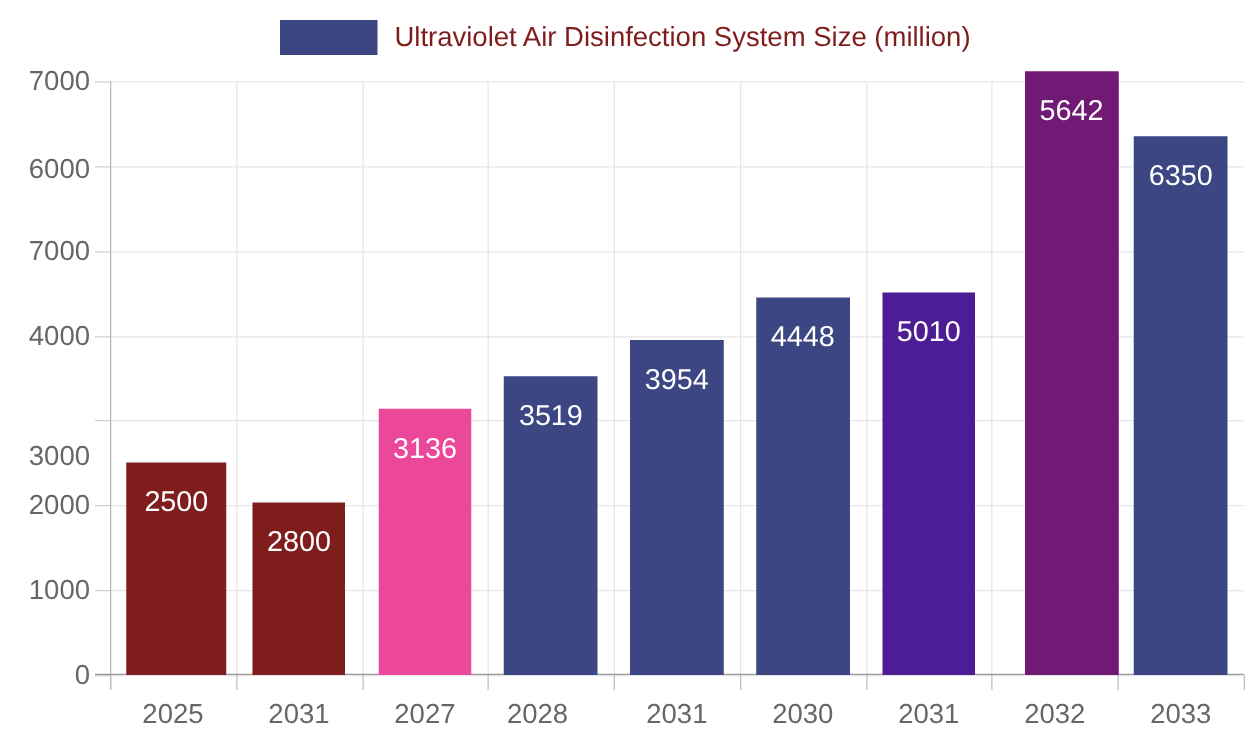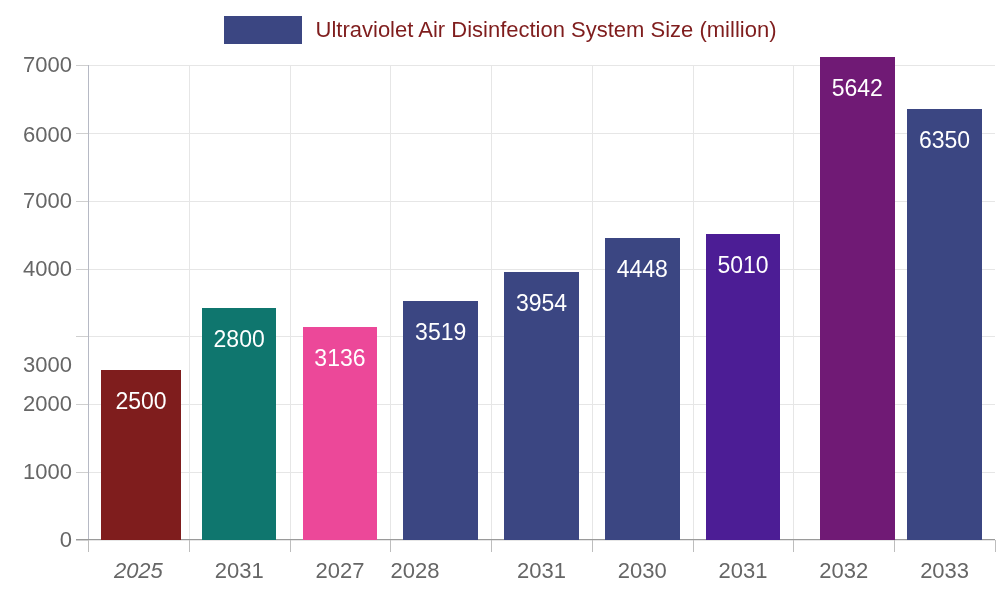--- a/index.html
+++ b/index.html
@@ -187,45 +187,45 @@
       <div class="ytick-label" style="top: 268.571px;">4000</div>
       <div class="ytick-mark" style="top: 200.714px;"></div>
       <div class="ytick-label" style="top: 200.714px;">7000</div>
       <div class="ytick-mark" style="top: 132.857px;"></div>
       <div class="ytick-label" style="top: 135px;">6000</div>
       <div class="ytick-mark" style="top: 65px;"></div>
       <div class="ytick-label" style="top: 65px; margin-left: 31px;">7000</div>
     </div>
   <div id="xtick-layer">
       <div class="xtick-mark" style="left: 88px;"></div>
-      <div class="xtick-label" style="left: 138.389px; font-style: italic;">2025</div>
+      <div class="xtick-label" style="left: 138.389px;">2025</div>
       <div class="xtick-mark" style="left: 188.778px;"></div>
       <div class="xtick-label" style="left: 239.167px;">2031</div>
       <div class="xtick-mark" style="left: 289.556px;"></div>
       <div class="xtick-label" style="left: 339.944px;">2027</div>
       <div class="xtick-mark" style="left: 390.333px;"></div>
-      <div class="xtick-label" style="left: 415px;">2028</div>
+      <div class="xtick-label" style="left: 430px;">2028</div>
       <div class="xtick-mark" style="left: 491.111px;"></div>
       <div class="xtick-label" style="left: 541.5px;">2031</div>
       <div class="xtick-mark" style="left: 591.889px;"></div>
       <div class="xtick-label" style="left: 642.278px;">2030</div>
       <div class="xtick-mark" style="left: 692.667px;"></div>
       <div class="xtick-label" style="left: 743.056px;">2031</div>
       <div class="xtick-mark" style="left: 793.444px;"></div>
       <div class="xtick-label" style="left: 843.833px;">2032</div>
       <div class="xtick-mark" style="left: 894.222px;"></div>
       <div class="xtick-label" style="left: 944.611px; text-align: right;">2033</div>
       <div class="xtick-mark" style="left: 995px;"></div>
     </div>
 
   <div class="plot" id="plot-area">
       <div class="bar" style="left: 13.1011px; width: 80px; height: 169.643px; background: #7f1d1d;">
         <div class="bar-value">2500</div>
       </div>
-      <div class="bar" style="left: 113.879px; width: 74.5756px; height: 232px; background: #0f766e;">
+      <div class="bar" style="left: 113.879px; width: 74.5756px; height: 138px; background: #7f1d1d;">
         <div class="bar-value">2800</div>
       </div>
       <div class="bar" style="left: 214.657px; width: 74.5756px; height: 212.8px; background: #ec4899;">
         <div class="bar-value">3136</div>
       </div>
       <div class="bar" style="left: 315.434px; width: 74.5756px; height: 238.789px; background: rgb(59, 70, 130);">
         <div class="bar-value">3519</div>
       </div>
       <div class="bar" style="left: 416.212px; width: 74.5756px; height: 268.307px; background: rgb(59, 70, 130);">
         <div class="bar-value">3954</div>

